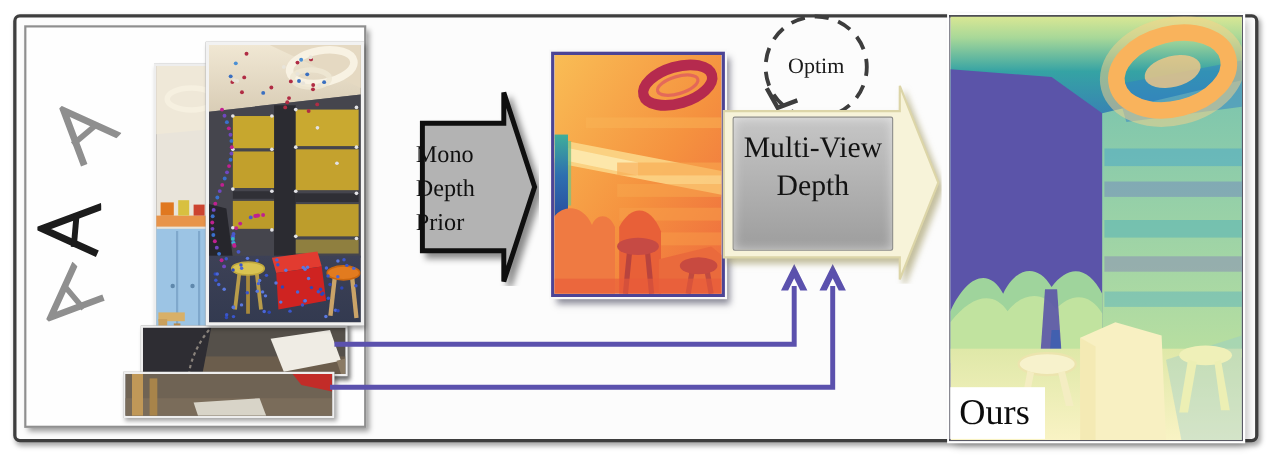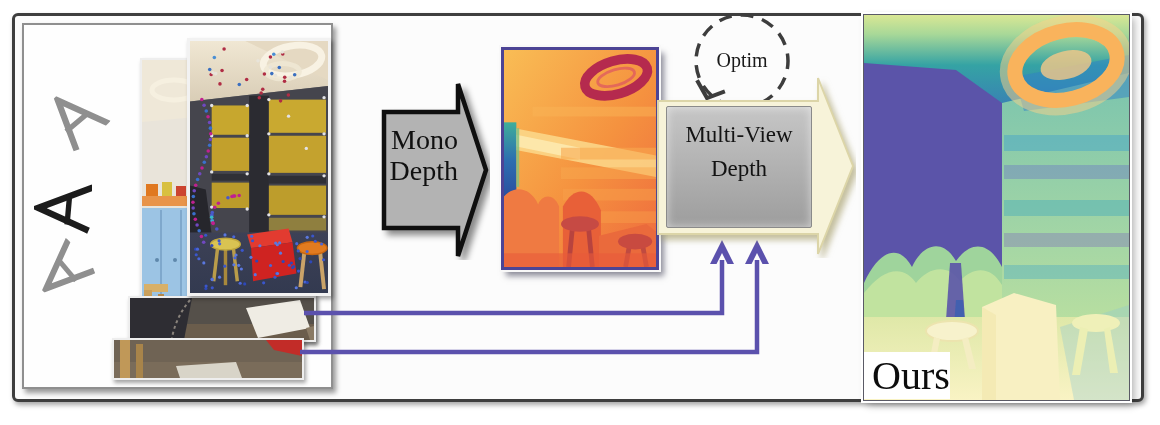--- a/index.html
+++ b/index.html
@@ -19,48 +19,48 @@
 
   .photo{box-sizing:border-box;background:#777;box-shadow:2px 3px 4px rgba(0,0,0,.35);}
   .photo svg{display:block;width:100%;height:100%;}
   .photoA{left:140px;top:58px;width:176px;height:284px;border:2px solid #eeeeee;}
   .photoC{left:128px;top:296px;width:188px;height:46px;border:2px solid #eeeeee;}
   .photoD{left:112px;top:338px;width:192px;height:42px;border:2px solid #eeeeee;}
   .photoB{left:187px;top:38px;width:144px;height:258px;border:3px solid #f2f2f2;}
 
   
   .mono-arrow-svg{left:376px;top:80px;width:114px;height:180px;}
-  .mono-arrow-text{left:378px;top:124px;width:80px;text-align:right;
-        font-size:28px;line-height:31px;color:#101010;}
+  .mono-arrow-text{left:378px;top:124px;width:80px;text-align:left;
+        font-size:22px;line-height:31px;color:#101010;}
 
   
   .mono-depth{left:501px;top:47px;width:152px;height:217px;border:3px solid #4c4495;
         box-shadow:0 0 0 2px #f8f8f8, 5px 6px 6px rgba(30,30,55,.5);}
   .mono-depth svg{display:block;width:100%;height:100%;}
 
   
   .optim-svg{left:690px;top:10px;width:104px;height:104px;}
   .optim-label{left:702px;top:49px;width:80px;text-align:center;font-size:20px;color:#1a1a1a;}
 
   
   .mvd-arrow-svg{left:654px;top:74px;width:202px;height:184px;}
   .mvd-box{left:666px;top:106px;width:146px;height:122px;box-sizing:border-box;
         background:linear-gradient(#c6c6c6,#9d9d9d);border:1px solid #8a8a8a;border-radius:2px;
         box-shadow:inset 0 0 10px rgba(255,255,255,.55);}
-  .mvd-text{padding-top:11px;text-align:center;font-size:23px;line-height:33.5px;color:#131313;}
+  .mvd-text{padding-top:11px;text-align:center;font-size:27px;line-height:33.5px;color:#131313;}
 
   
   .connectors{left:0;top:0;width:1160px;height:425px;pointer-events:none;}
 
   
   .ours{left:863px;top:14px;width:265px;height:385px;border:1px solid #5a5a66;box-sizing:content-box;
         box-shadow:0 0 0 2px #ffffff, 4px 4px 8px rgba(0,0,0,.3);}
   .ours svg{display:block;width:100%;height:100%;}
   .ours-label{left:864px;top:352px;width:86px;height:47px;background:#ffffff;
-        font-size:40px;line-height:47px;color:#0d0d0d;padding-left:8px;box-sizing:border-box;}
+        font-size:33px;line-height:47px;color:#0d0d0d;padding-left:8px;box-sizing:border-box;}
 </style>
 </head>
 <body>
 
 <div class="stage">
 
   <div class="abs frame"></div>
   <div class="abs input-panel"></div>
 
   <svg class="abs glyph" style="left:46px;top:90px;transform:rotate(-45deg);" width="56" height="56" viewBox="0 0 48 54">
@@ -320,20 +320,21 @@
     <path d="M300,352 L757,352 L757,260" fill="none" stroke="#5b51ad" stroke-width="4.5"></path>
     <path d="M757,240 L769,264 L762.5,264 L757,253 L751.5,264 L745,264 Z" fill="#5b51ad"></path>
   </svg>
 
   <svg class="abs mono-arrow-svg" viewBox="0 0 114 180">
     <polygon points="8,32 82,32 82,4 110,90 82,176 82,148 8,148" fill="#b3b3b3" stroke="#0f0f0f" stroke-width="4.5" stroke-linejoin="miter" style="filter:drop-shadow(5px 5px 3px rgba(0,0,0,.45));"></polygon>
   </svg>
   <div class="abs mono-arrow-text">
     <div>Mono</div>
     <div>Depth</div>
+    <div>Prior</div>
   </div>
 
   <div class="abs mono-depth">
     <svg viewBox="0 0 160 222" preserveAspectRatio="none">
       <defs>
         <linearGradient id="monoBG" x1="0" y1="0" x2="1" y2="1">
           <stop offset="0" stop-color="#f9bd55"></stop>
             <stop offset=".55" stop-color="#f5923f"></stop>
           <stop offset="1" stop-color="#ee6a3e"></stop>
         </linearGradient>

